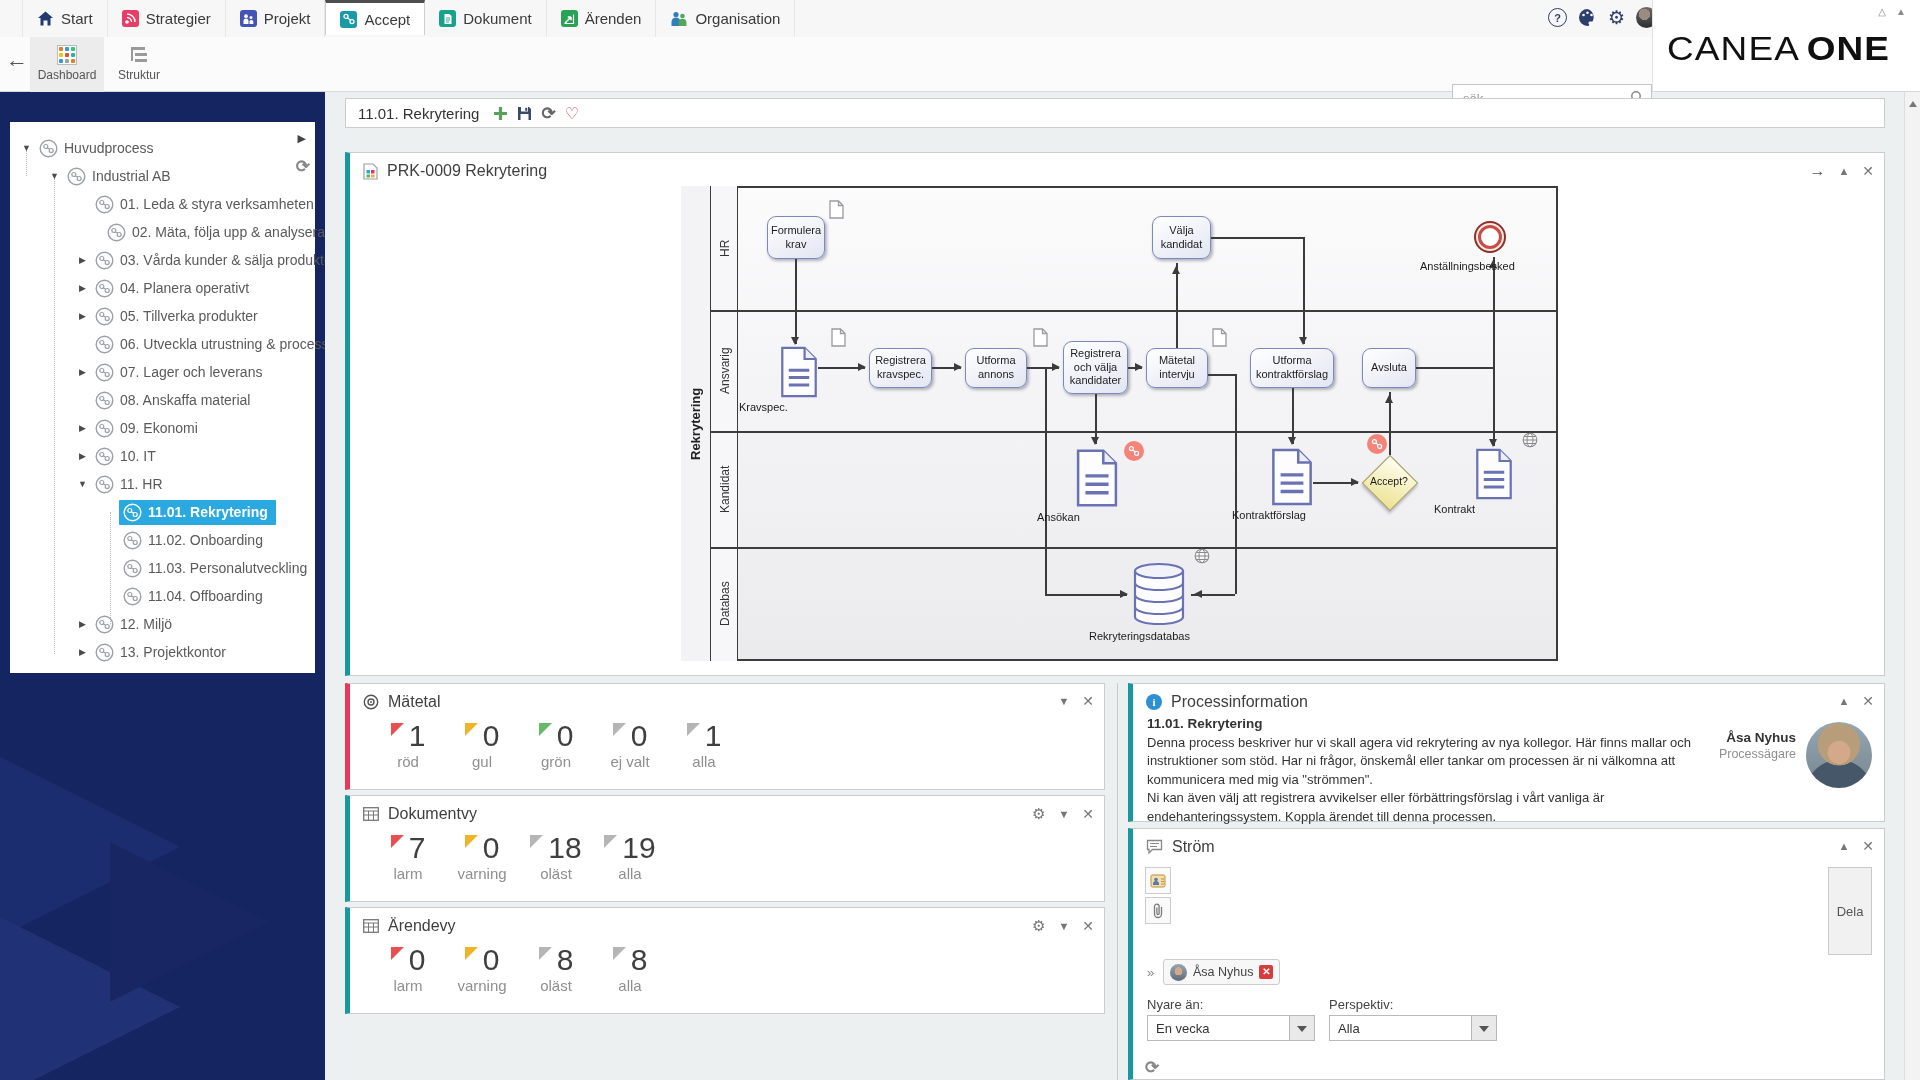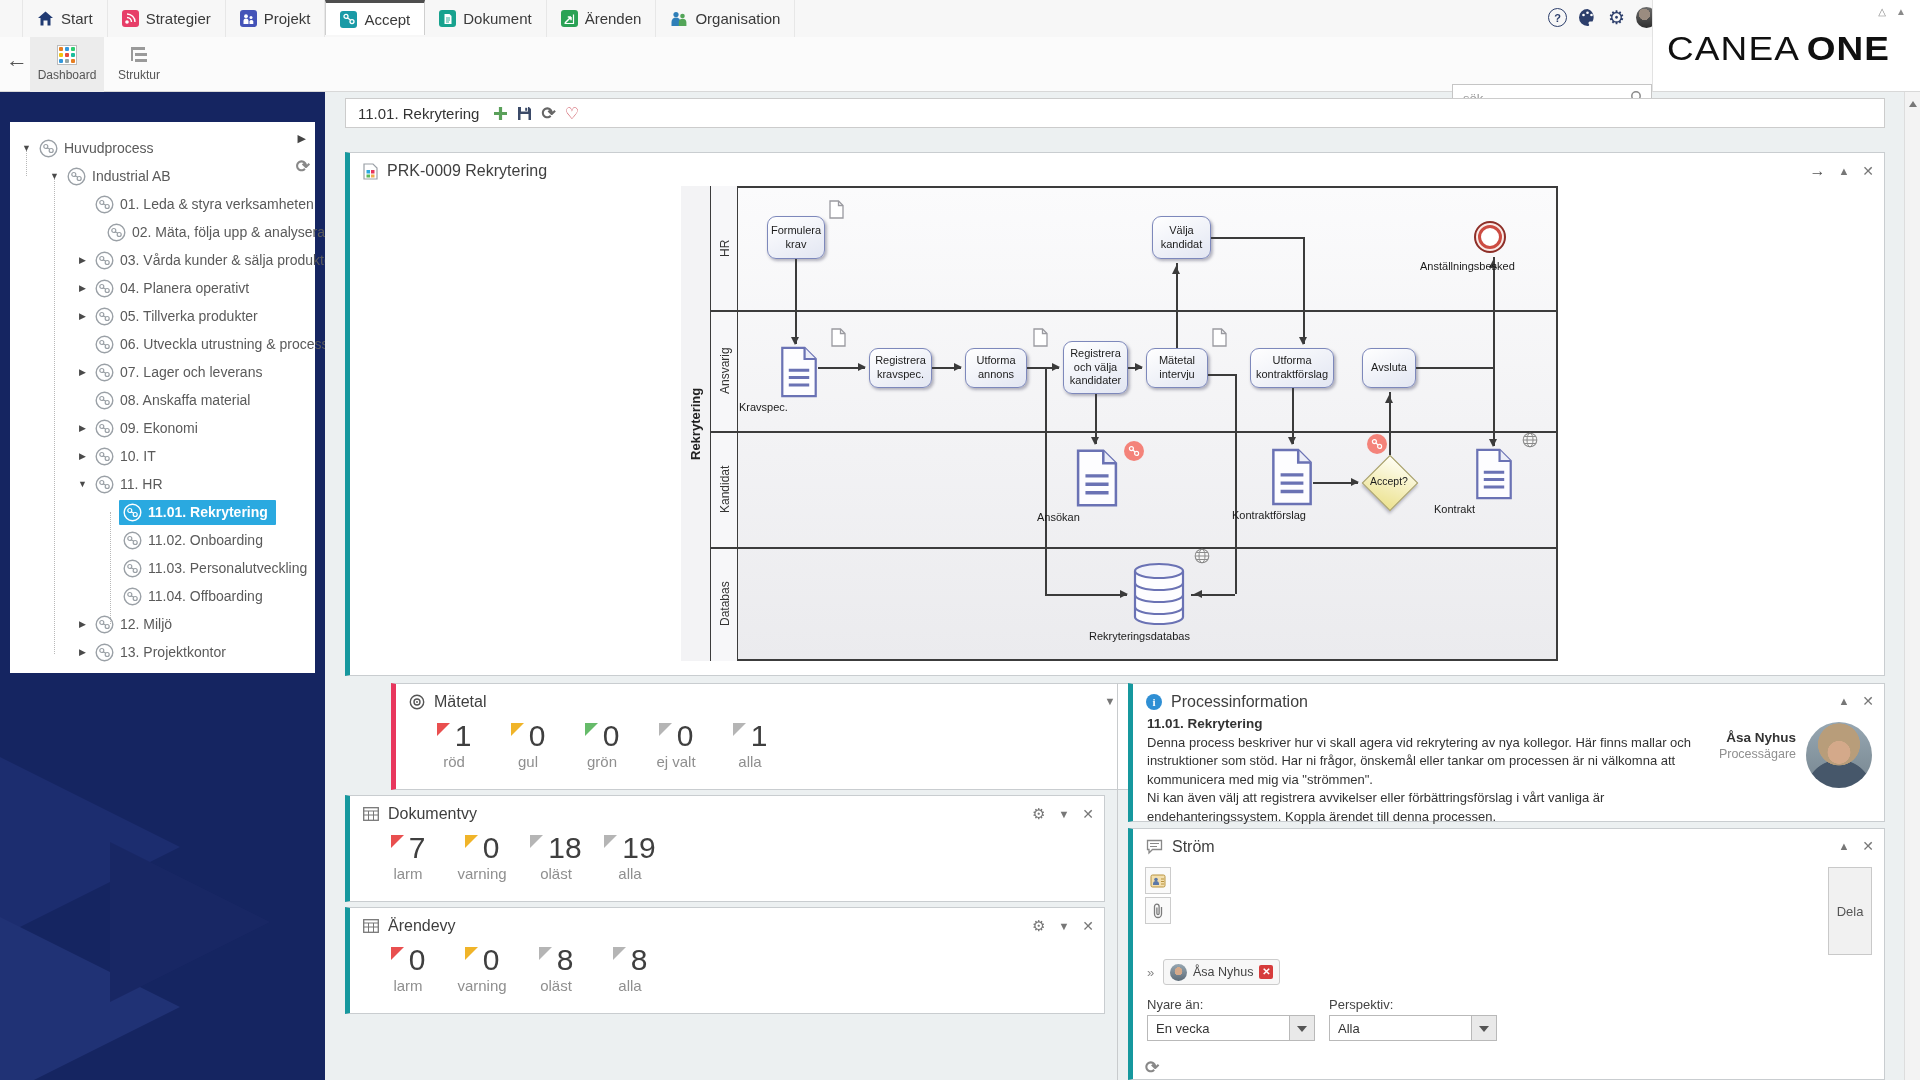--- a/index.html
+++ b/index.html
@@ -44,21 +44,21 @@
   .trow{height:28px;display:flex;align-items:center;font-size:14px;color:#5a5a5a;white-space:nowrap;}
   .trow .arr{width:17px;font-size:9px;color:#4a4a4a;flex:none;text-align:center;}
   .row-inner{display:flex;align-items:center;gap:6px;padding:3px 8px 3px 4px;border-radius:1px;}
   .trow.sel .row-inner{background:#2aa9e0;color:#fff;font-weight:bold;}
   .guide{position:absolute;border-left:1px dotted #b8b8b8;width:0;}
   
   .toolbar{position:absolute;left:345px;top:98px;width:1540px;height:30px;box-sizing:border-box;background:#fff;border:1px solid #ccc;display:flex;align-items:center;}
   .toolbar .ttl{font-size:15px;color:#333;margin:0 14px 0 12px;}
   .tbic{margin-right:9px;display:flex;align-items:center;}
   .panel{position:absolute;background:#fff;border:1px solid #c9cdd0;border-left:5px solid #16989e;box-sizing:border-box;}
-  .panel.red{border-left-color:#e8365d;margin-left:46px;}
+  .panel.red{border-left-color:#e8365d;}
   .phead{position:absolute;left:13px;top:9px;display:flex;align-items:center;gap:9px;font-size:16px;color:#3f3f3f;}
   .pacts{position:absolute;right:10px;top:9px;display:flex;gap:13px;color:#777;font-size:13px;align-items:center;}
   .pacts span{cursor:default;}
   
   .statsrow{position:absolute;left:10px;top:36px;display:flex;}
   .stat{margin-left:22px;display:flex;flex-direction:column;align-items:center;min-width:52px;}
   .stat-top{display:flex;align-items:flex-start;}
   .flag{width:0;height:0;border-top:13px solid #ccc;border-right:13px solid transparent;margin:3px 5px 0 0;}
   .num{font-size:30px;color:#3f3f3f;line-height:32px;}
   .stat-label{font-size:15px;color:#8f8f8f;margin-top:1px;}

